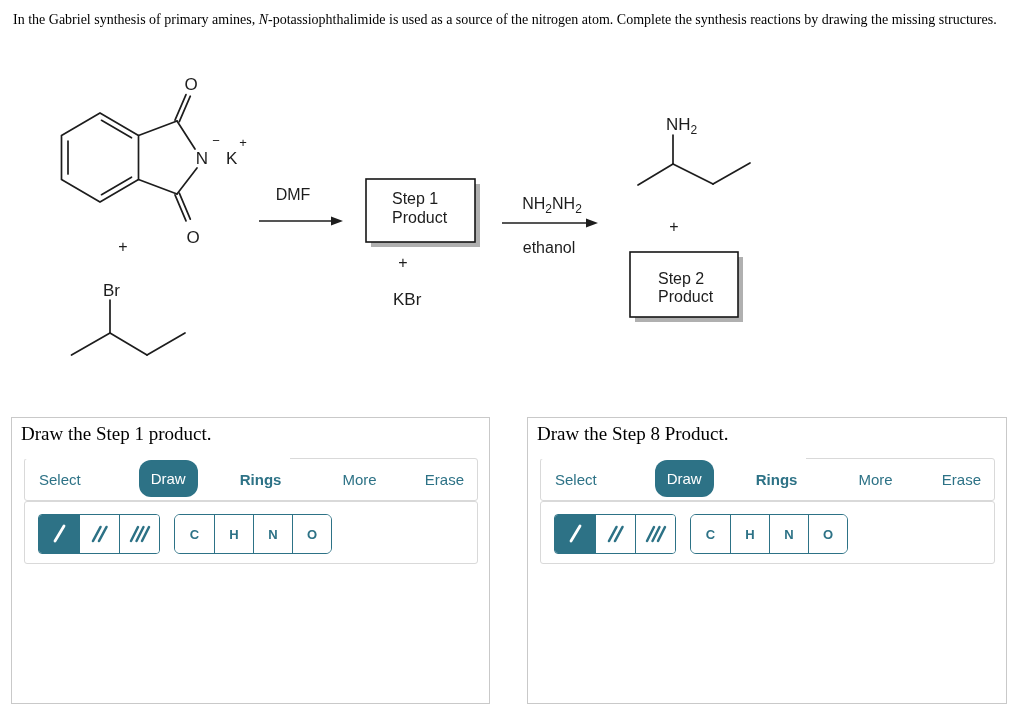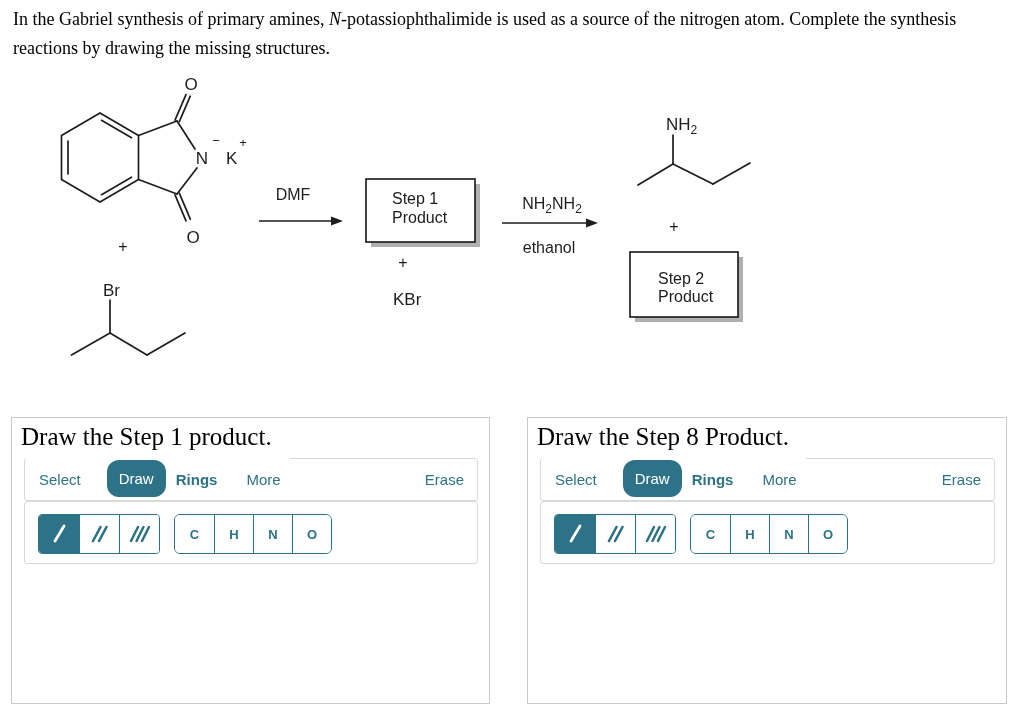--- a/index.html
+++ b/index.html
@@ -13,21 +13,21 @@
   html,body{margin:0;padding:0;}
   body{
     width:1024px;height:705px;overflow:hidden;background:#ffffff;
     font-family:"Liberation Sans",sans-serif;position:relative;
   }
   .stage{position:absolute;inset:0;width:1024px;height:705px;background:#fff;}
 
   
   .problem{
     position:absolute;left:13px;top:5px;width:1004px;
-    font-family:"Liberation Serif",serif;font-size:18px;line-height:29px;color:#000;
+    font-family:"Liberation Serif",serif;font-size:14px;line-height:29px;color:#000;
   }
   .problem .it{font-style:italic;}
 
   
   .scheme{position:absolute;left:0;top:0;width:1024px;height:412px;}
   .bond{stroke:var(--structure);stroke-width:1.7;fill:none;stroke-linecap:round;}
   .arrowline{stroke:var(--structure);stroke-width:1.6;fill:none;}
   .ahead{fill:var(--structure);stroke:none;}
   .chem-text{fill:var(--structure);font-family:"Liberation Sans",sans-serif;font-size:17px;}
   .chem-small{fill:var(--structure);font-family:"Liberation Sans",sans-serif;font-size:13px;}
@@ -37,26 +37,26 @@
 
   
   .panel{
     position:absolute;top:417px;height:287px;background:#fff;
     border:1px solid var(--panel-border);
   }
   #panel1{left:11px;width:479px;}
   #panel2{left:527px;width:480px;}
   .panel-title{
     position:absolute;left:9px;top:5px;
-    font-family:"Liberation Serif",serif;font-size:25px;color:#000;white-space:nowrap;
+    font-family:"Liberation Serif",serif;font-size:19px;color:#000;white-space:nowrap;
   }
   .toolbar-tabs{
     position:absolute;left:12px;right:11px;top:40px;height:43px;
     border:1px solid var(--toolbar-border);border-radius:3px;background:#fff;
-    display:flex;align-items:center;
+    display:flex;align-items:center;gap:32px;
   }
   .toolbar-tabs::before{ 
     content:"";position:absolute;top:-1px;left:-1px;width:266px;height:1px;background:#fff;
   }
   .tab{
     font-size:15px;color:var(--teal);white-space:nowrap;cursor:pointer;
   }
   .tab-select{margin-left:14px;}
   .tab-draw{
     margin-left:26px;background:var(--teal);color:#fff;

